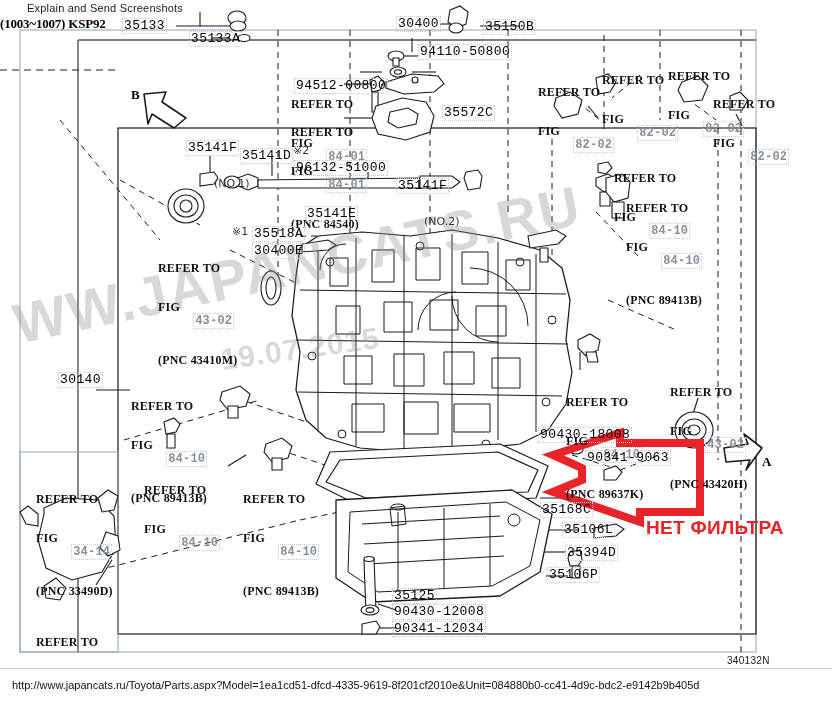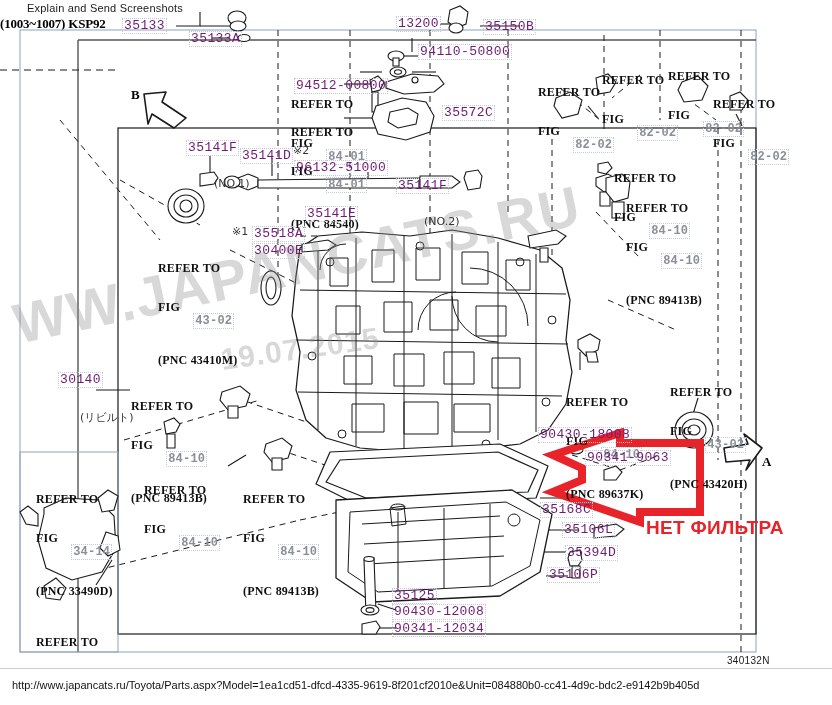--- a/index.html
+++ b/index.html
@@ -51,21 +51,21 @@
   
   .lbl {
     position: absolute;
     white-space: pre;
     line-height: 1.08;
     font-family: "Liberation Serif", serif;
   }
   
   .pn {
     font-size: 13px;
-    color: #701a75;
+    color: #000000;
     letter-spacing: .4px;
     border: 1px dotted #c2cbd8;
     padding: 0px 1px;
     background: rgba(255,255,255,.0);
     font-family: "Liberation Mono", monospace;
   }
   
   .ref {
     font-size: 12px;
     font-weight: bold;
@@ -417,21 +417,21 @@
     <svg width="832" height="668" viewBox="0 0 832 668" style="position:absolute;left:0;top:0;">
       <path d="M553 455 L620 433 L620 443 L700 443 L700 512 L640 512 L640 522 L553 492
                L582 480 L582 468 Z" fill="none" stroke="#e8232a" stroke-width="8" stroke-linejoin="miter"></path>
     </svg>
 
     <div class="wm wm-main" style="left:8px; top:232px; transform:rotate(-12deg);">WW.JAPANCATS.RU</div>
     <div class="wm wm-date" style="left:220px; top:332px; transform:rotate(-8deg);">19.07.2015</div>
 
     <div class="lbl pn" style="left:122px; top:18px;">35133</div>
     <div class="lbl pn" style="left:189px; top:31px;">35133A</div>
-    <div class="lbl pn" style="left:396px; top:16px;">13200</div>
+    <div class="lbl pn" style="left:396px; top:16px;">30400</div>
     <div class="lbl pn" style="left:483px; top:19px;">35150B</div>
     <div class="lbl pn" style="left:418px; top:44px;text-align:center;">94110-50800</div>
     <div class="lbl pn" style="left:294px; top:58px;margin-top:20px;">94512-00800</div>
     <div class="lbl pn" style="left:442px; top:66px;margin-top:39px;">35572C</div>
 
     <div class="lbl ref" style="left:291px; top:72px;">
       <div><span>REFER TO</span></div>
       <div><span>FIG</span>
            <span class="figno">84-01</span></div>
     </div>
@@ -490,22 +490,20 @@
     </div>
 
     <div class="lbl ref" style="left:158px; top:236px;">
       <div><span>REFER TO</span></div>
       <div><span>FIG</span>
            <span class="figno">43-02</span></div>
       <div><span class="pnc">(PNC 43410M)</span></div>
     </div>
 
     <div class="lbl pn" style="left:58px; top:372px;">30140</div>
-    <div class="lbl" style="left:56px; top:390px;">
-      <span class="jp">(リビルト)</span></div>
 
     <div class="lbl ref" style="left:131px; top:374px;">
       <div><span>REFER TO</span></div>
       <div><span>FIG</span>
            <span class="figno">84-10</span></div>
       <div><span class="pnc">(PNC 89413B)</span></div>
     </div>
 
     <div class="lbl ref" style="left:566px; top:370px;">
       <div><span>REFER TO</span></div>

